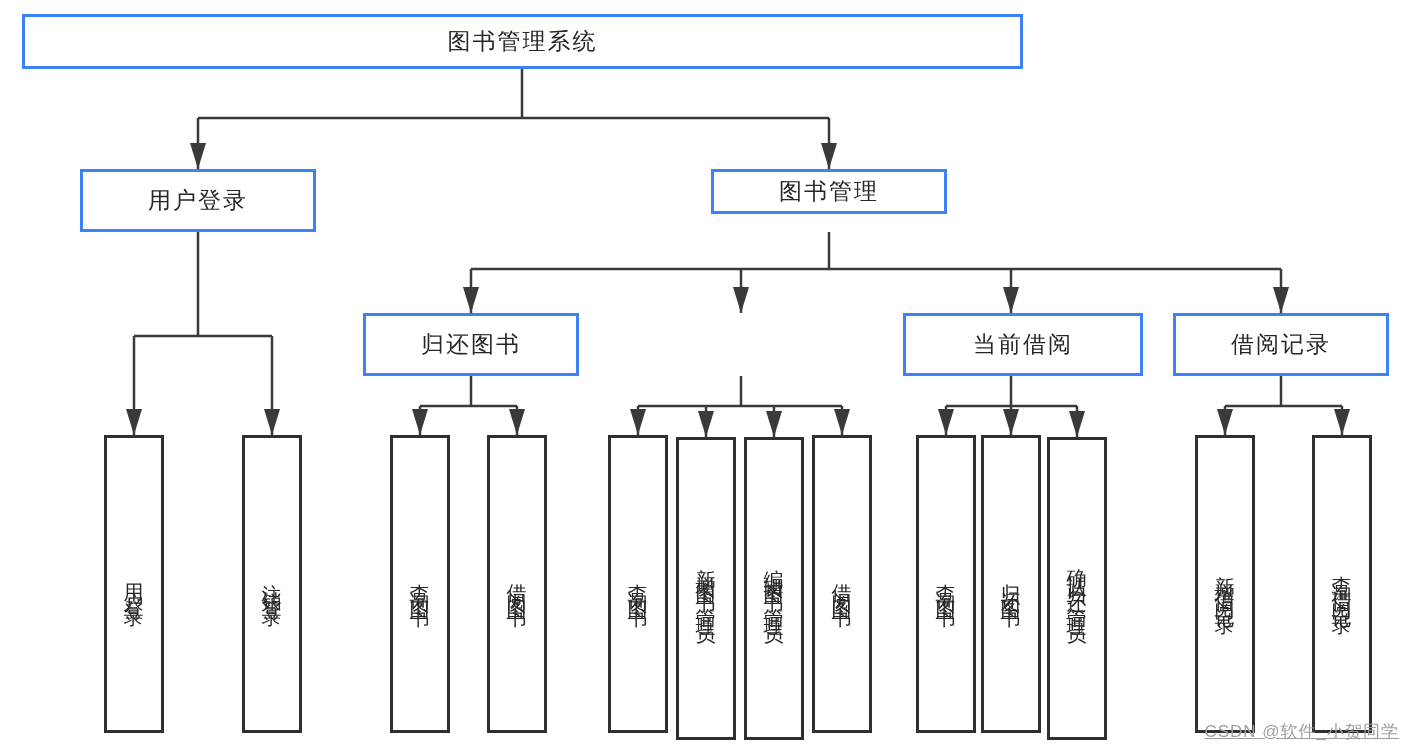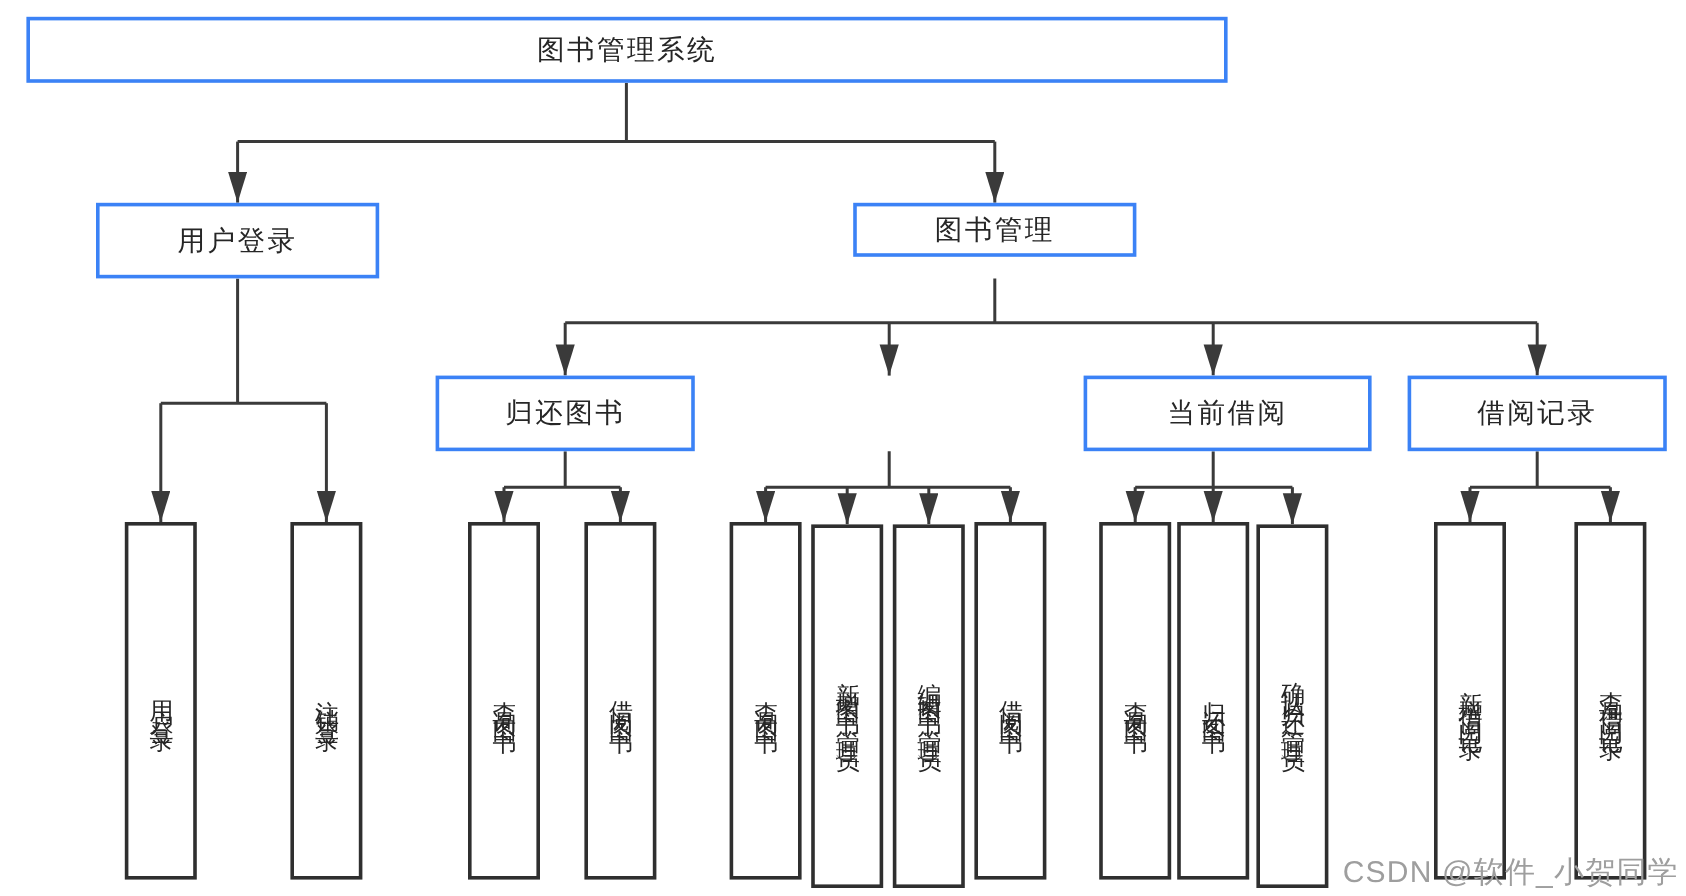--- a/index.html
+++ b/index.html
@@ -16,21 +16,21 @@
   .vbox{
     position:absolute;display:flex;align-items:center;justify-content:center;
     border:3px solid #2f2f2f;background:#ffffff;box-sizing:border-box;
   }
   .vbox span{
     writing-mode:vertical-rl;text-orientation:mixed;
     color:#262626;font-size:20px;letter-spacing:8px;line-height:1;
   }
   .watermark{
     position:absolute;right:6px;bottom:4px;z-index:5;
-    color:#9e9e9e;font-size:25px;letter-spacing:1px;white-space:nowrap;
+    color:#9e9e9e;font-size:17px;letter-spacing:1px;white-space:nowrap;text-decoration:underline;
   }
 </style>
 </head>
 <body>
 
 <div class="stage">
 
   <svg class="wires" width="1405" height="747" viewBox="0 0 1405 747">
     <defs>
       <marker id="arrow" markerUnits="userSpaceOnUse" markerWidth="28" markerHeight="18" refX="26" refY="8" orient="auto">

